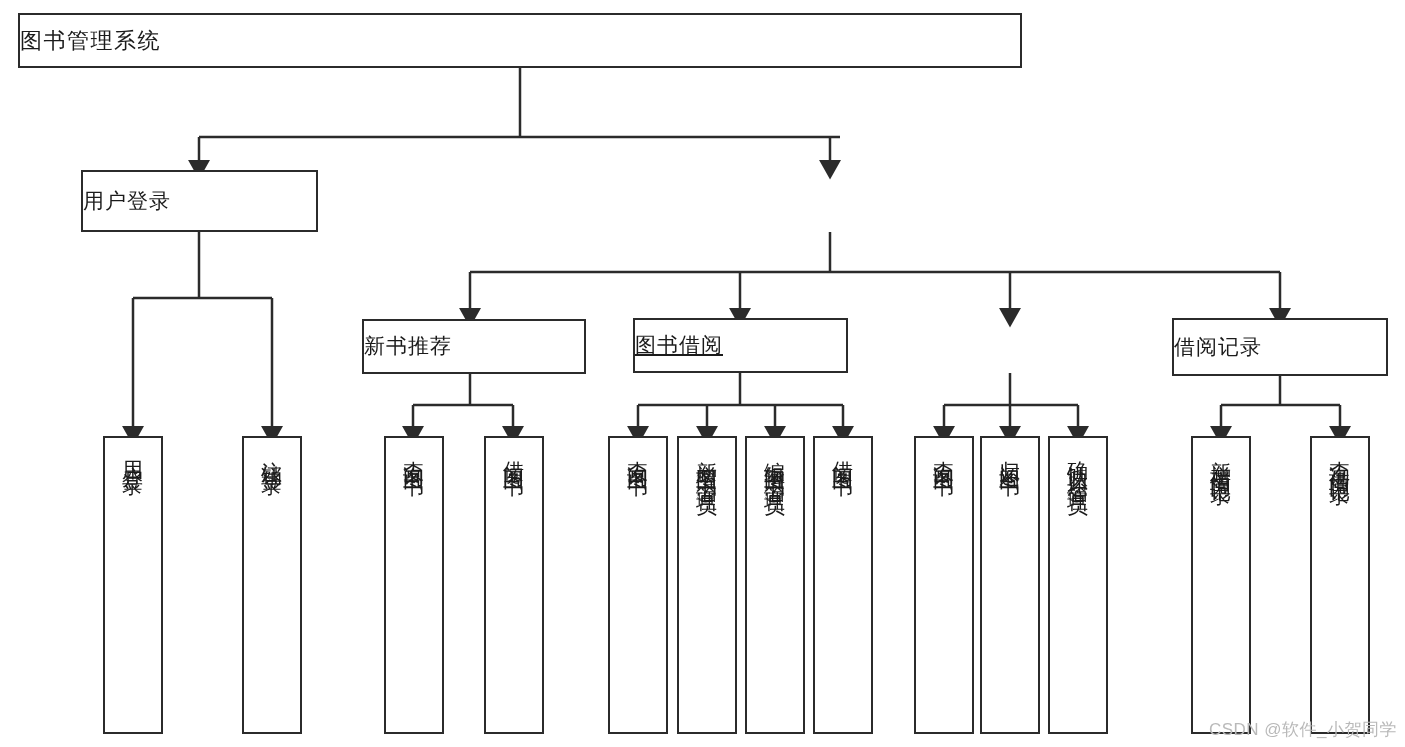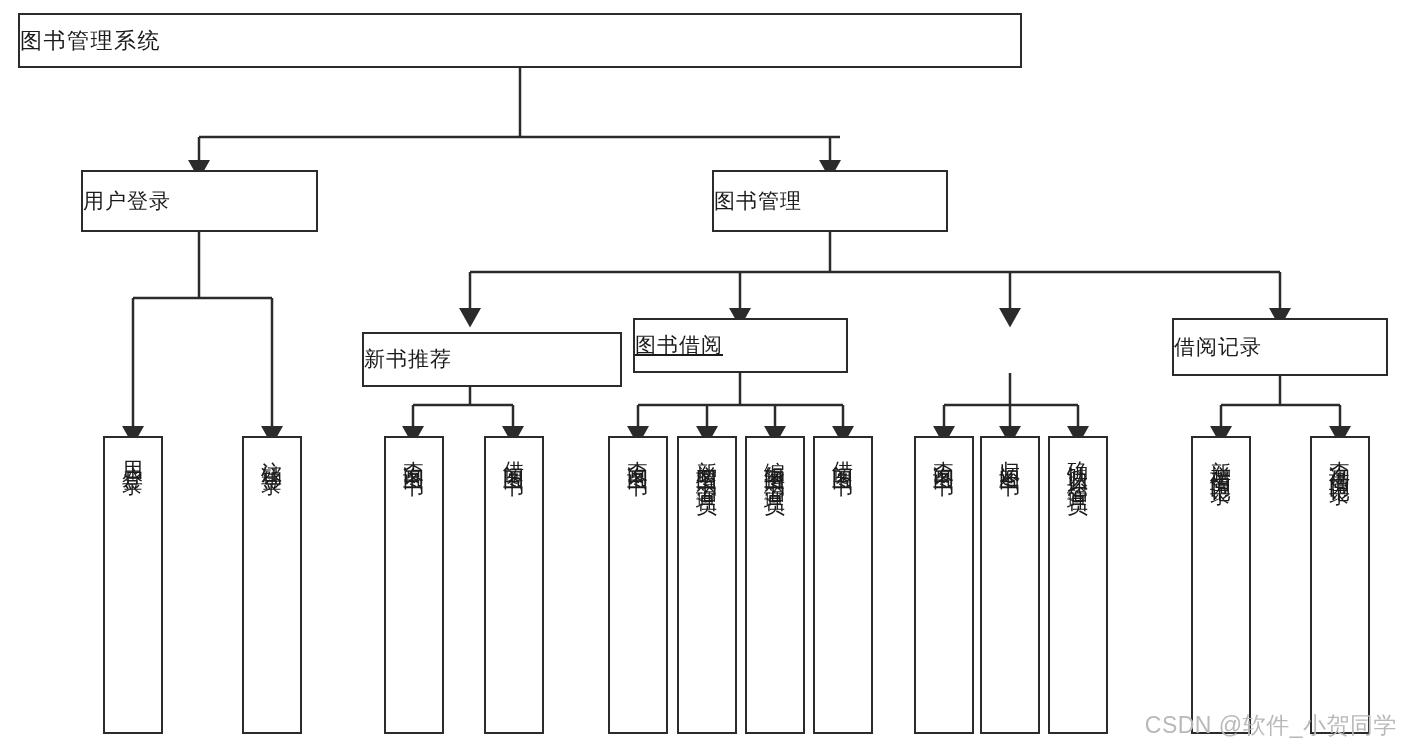--- a/index.html
+++ b/index.html
@@ -64,21 +64,21 @@
     font-size: 21px;
     line-height: 1.0;
     letter-spacing: 5px;
     white-space: nowrap;
     max-height: 280px;
   }
   .watermark {
     position: absolute;
     right: 8px;
     bottom: 6px;
-    font-size: 23px;
+    font-size: 17px;
     color: #b9b9b9;
     letter-spacing: 0.5px;
     white-space: nowrap;
     z-index: 5;
   }
 </style>
 </head>
 <body>
 
 <div id="diagram-root">
@@ -133,25 +133,22 @@
     </g>
   </svg>
 
   <div class="node horiz root" style="left:18px; top:13px; width:1004px; height:55px;">
     <span class="node-label">图书管理系统</span>
   </div>
 
   <div class="node horiz" style="left:81px; top:170px; width:237px; height:62px;">
     <span class="node-label">用户登录</span>
   </div>
-  <div class="node horiz" style="left:712px; top:170px; width:236px; height:62px;">
-    <span class="node-label">图书管理</span>
-  </div>
-
-  <div class="node horiz" style="left:362px; top:332px; width:260px; height:55px;">
+
+  <div class="node horiz" style="left:362px; top:319px; width:224px; height:55px;">
     <span class="node-label">新书推荐</span>
   </div>
   <div class="node horiz" style="left:633px; top:318px; width:215px; height:55px;text-decoration:underline;">
     <span class="node-label">图书借阅</span>
   </div>
   <div class="node horiz" style="left:1172px; top:318px; width:216px; height:58px;">
     <span class="node-label">借阅记录</span>
   </div>
 
   <div class="node leaf" style="left:103px; top:436px; width:60px; height:298px;">

